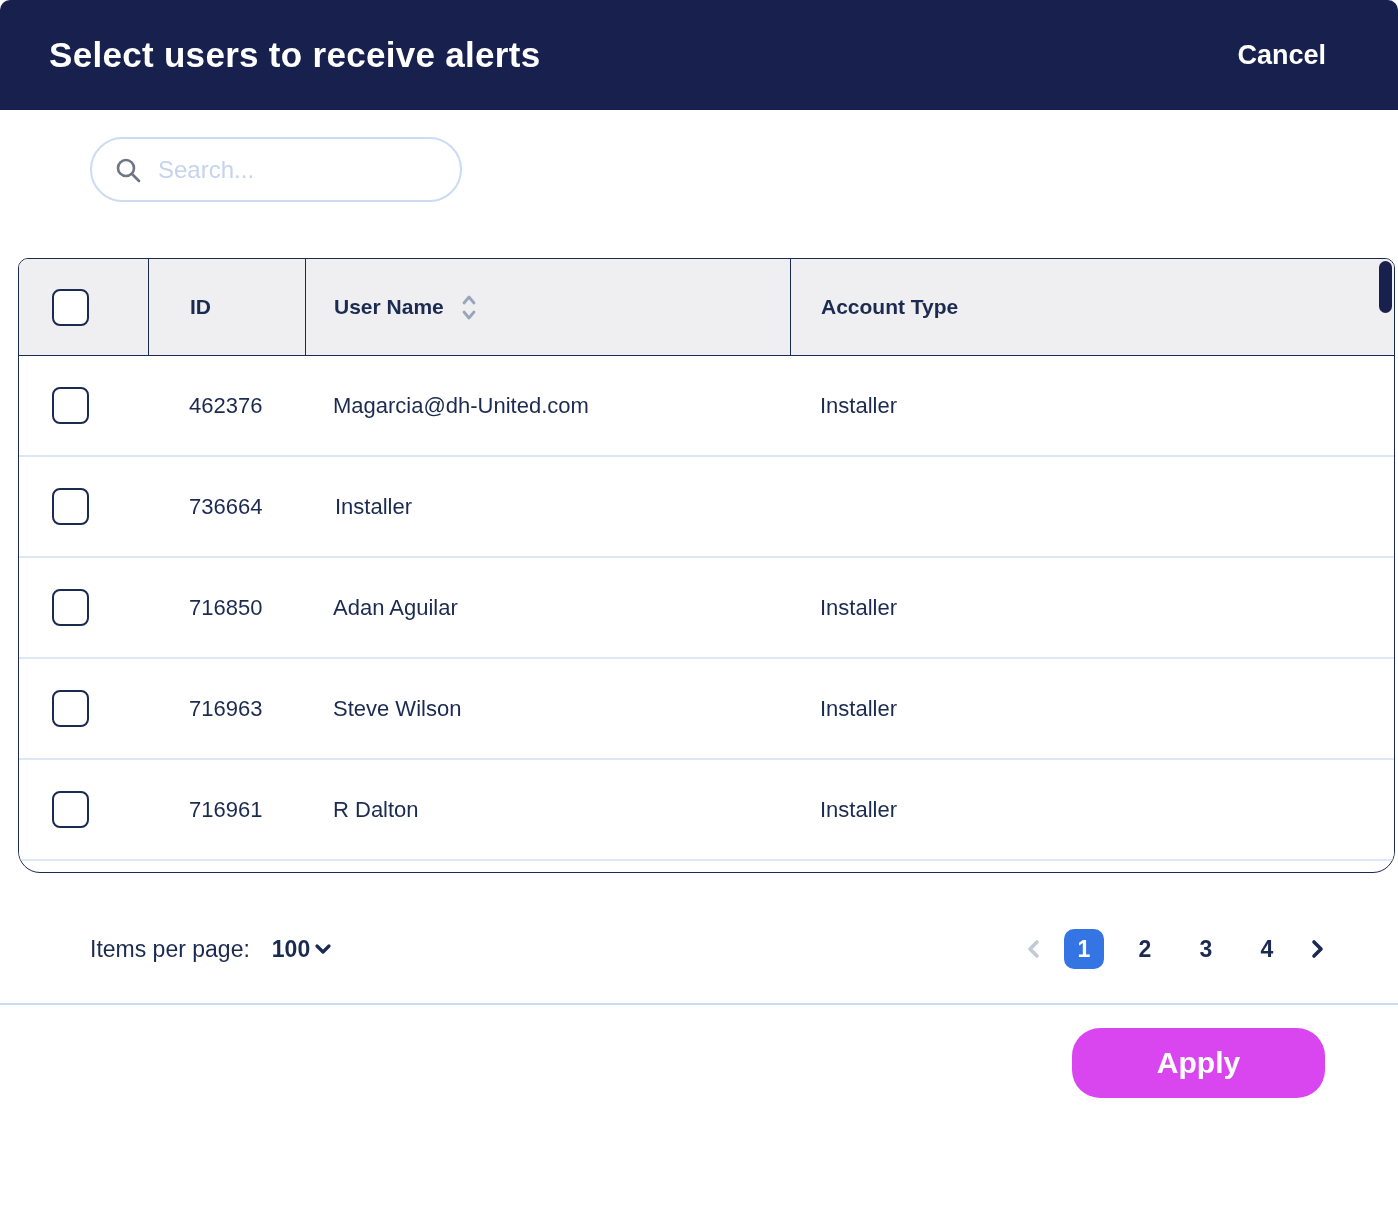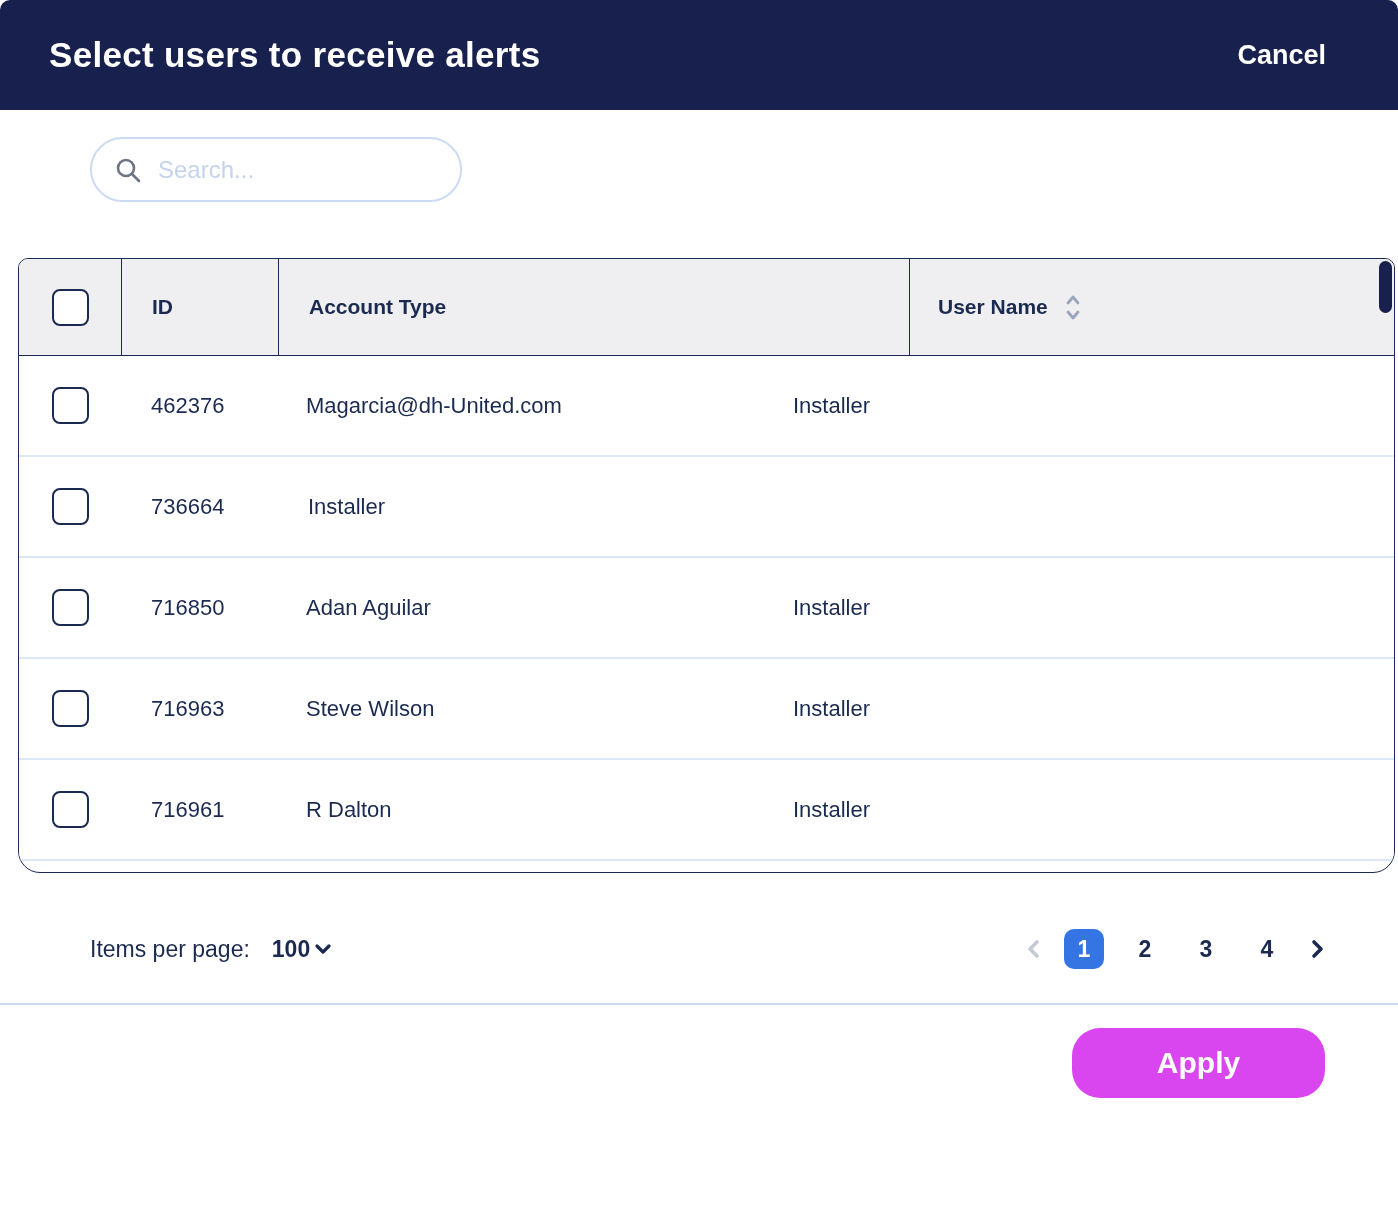--- a/index.html
+++ b/index.html
@@ -23,21 +23,21 @@
   .search-box input::placeholder { color:#c5d3ec; }
 
   
   .table-wrap { position:relative; margin-left:18px; width:1377px;
     border:1px solid #1b2a50; border-radius:10px 10px 22px 22px;
     padding-bottom:11px; background:#fff; overflow:hidden; }
   .thead { display:flex; align-items:stretch; height:97px; background:#efeff1;
     border-bottom:1px solid #1b2a50; }
   .th { display:flex; align-items:center; font-size:21px; font-weight:700; }
   .col-check { width:102px; display:flex; align-items:center; justify-content:center; }
-  .col-id    { width:157px; padding-left:30px; border-left:1px solid #1b2a50; }
+  .col-id    { width:157px; padding-left:41px; border-left:1px solid #1b2a50;margin-left:27px; }
   .col-name  { width:485px; padding-left:28px; border-left:1px solid #1b2a50; gap:16px; }
   .col-type  { flex:1; padding-left:30px; border-left:1px solid #1b2a50; }
 
   .trow { display:flex; align-items:stretch; height:101px;
     border-bottom:2px solid #dce8f8; background:#fff; }
   .trow.selected { background:#dcebfc; }
   .td { display:flex; align-items:center; font-size:22px; font-weight:400; }
 
   .checkbox { width:37px; height:37px; border:2px solid #1b2a50; border-radius:8px;
     background:#fff; display:flex; align-items:center; justify-content:center; cursor:pointer; }
@@ -90,35 +90,35 @@
 
 <div class="table-wrap">
   <div class="thead">
     <div class="th col-check">
       <div class="checkbox">
         
       </div>
     </div>
     <div class="th col-id">
       <span>ID</span>
-    </div>
-    <div class="th col-type">
-      <span>Account Type</span>
     </div>
     <div class="th col-name">
       <span>User Name</span>
       <span class="sort-icons">
         <svg width="18" height="12" viewBox="0 0 18 12" fill="none" stroke="#9aa5bd" stroke-width="2.8" stroke-linecap="round" stroke-linejoin="round">
             <polyline points="4,9 9,3 14,9"></polyline>
           </svg>
         <svg width="18" height="12" viewBox="0 0 18 12" fill="none" stroke="#9aa5bd" stroke-width="2.8" stroke-linecap="round" stroke-linejoin="round">
             <polyline points="4,3 9,9 14,3"></polyline>
           </svg>
       </span>
     </div>
+    <div class="th col-type">
+      <span>Account Type</span>
+    </div>
   </div>
 
   <div>
       <div class="trow">
     <div class="td col-check">
       <div class="checkbox">
         
       </div>
     </div>
     <div class="td col-id" style="border-left:none;">462376</div>

